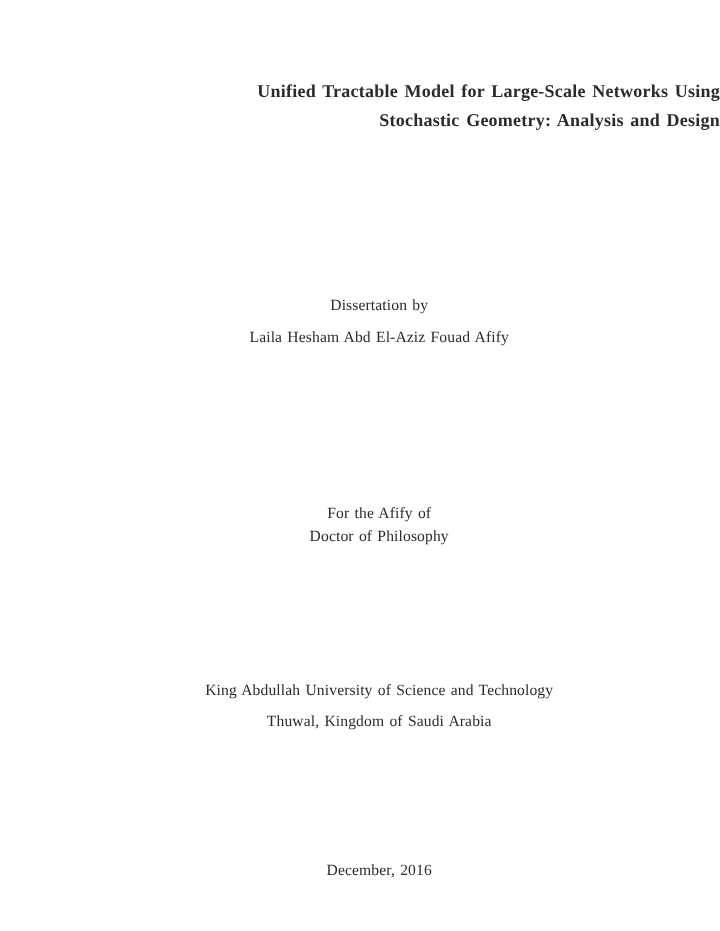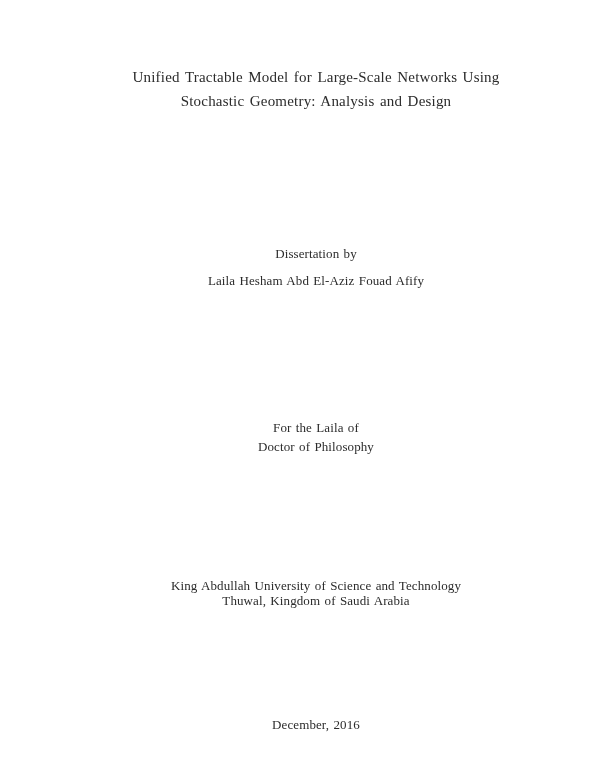--- a/index.html
+++ b/index.html
@@ -18,59 +18,60 @@
   }
   
   .line {
     position: absolute;
     left: 32px;
     width: 568px;
     text-align: center;
     white-space: nowrap;
   }
   .title-line {
-    font-weight: normal;
+    font-weight: bold;
     font-size: 15px;
     line-height: 18px;
     letter-spacing: 0.2px;
     word-spacing: 1.5px;
+    text-align: right;
   }
   .body-line {
     font-size: 13px;
     line-height: 16px;
     letter-spacing: 0.1px;
     word-spacing: 1px;
     margin-top: 40px;
   }
   .t1 { top: 68px; }
   .t2 { top: 92px; }
   .by-label    { top: 206px; }
   .by-author   { top: 233px; }
   .fulfill     { top: 343px; }
   .degree-for  { top: 380px; }
   .degree-name { top: 399px; }
-  .inst-name   { top: 538px; }
+  .inst-name   { top: 527px; }
   .inst-loc    { top: 553px; }
   .date-line   { top: 677px; font-family: Liberation Serif, serif; }
 </style>
 </head>
 <body>
 
 <div class="page">
 
   <div class="line title-line t1">Unified Tractable Model for Large-Scale Networks Using</div>
 
   <div class="line title-line t2">Stochastic Geometry: Analysis and Design</div>
 
   <div class="line body-line by-label">Dissertation by</div>
 
   <div class="line body-line by-author">Laila Hesham Abd El-Aziz Fouad Afify</div>
 
 
-  <div class="line body-line degree-for">For the Laila of</div>
+  <div class="line body-line degree-for">For the Afify of</div>
 
   <div class="line body-line degree-name">Doctor of Philosophy</div>
 
   <div class="line body-line inst-name">King Abdullah University of Science and Technology</div>
 
   <div class="line body-line inst-loc">Thuwal, Kingdom of Saudi Arabia</div>
 
   <div class="line body-line date-line">December, 2016</div>
 
 </div>

